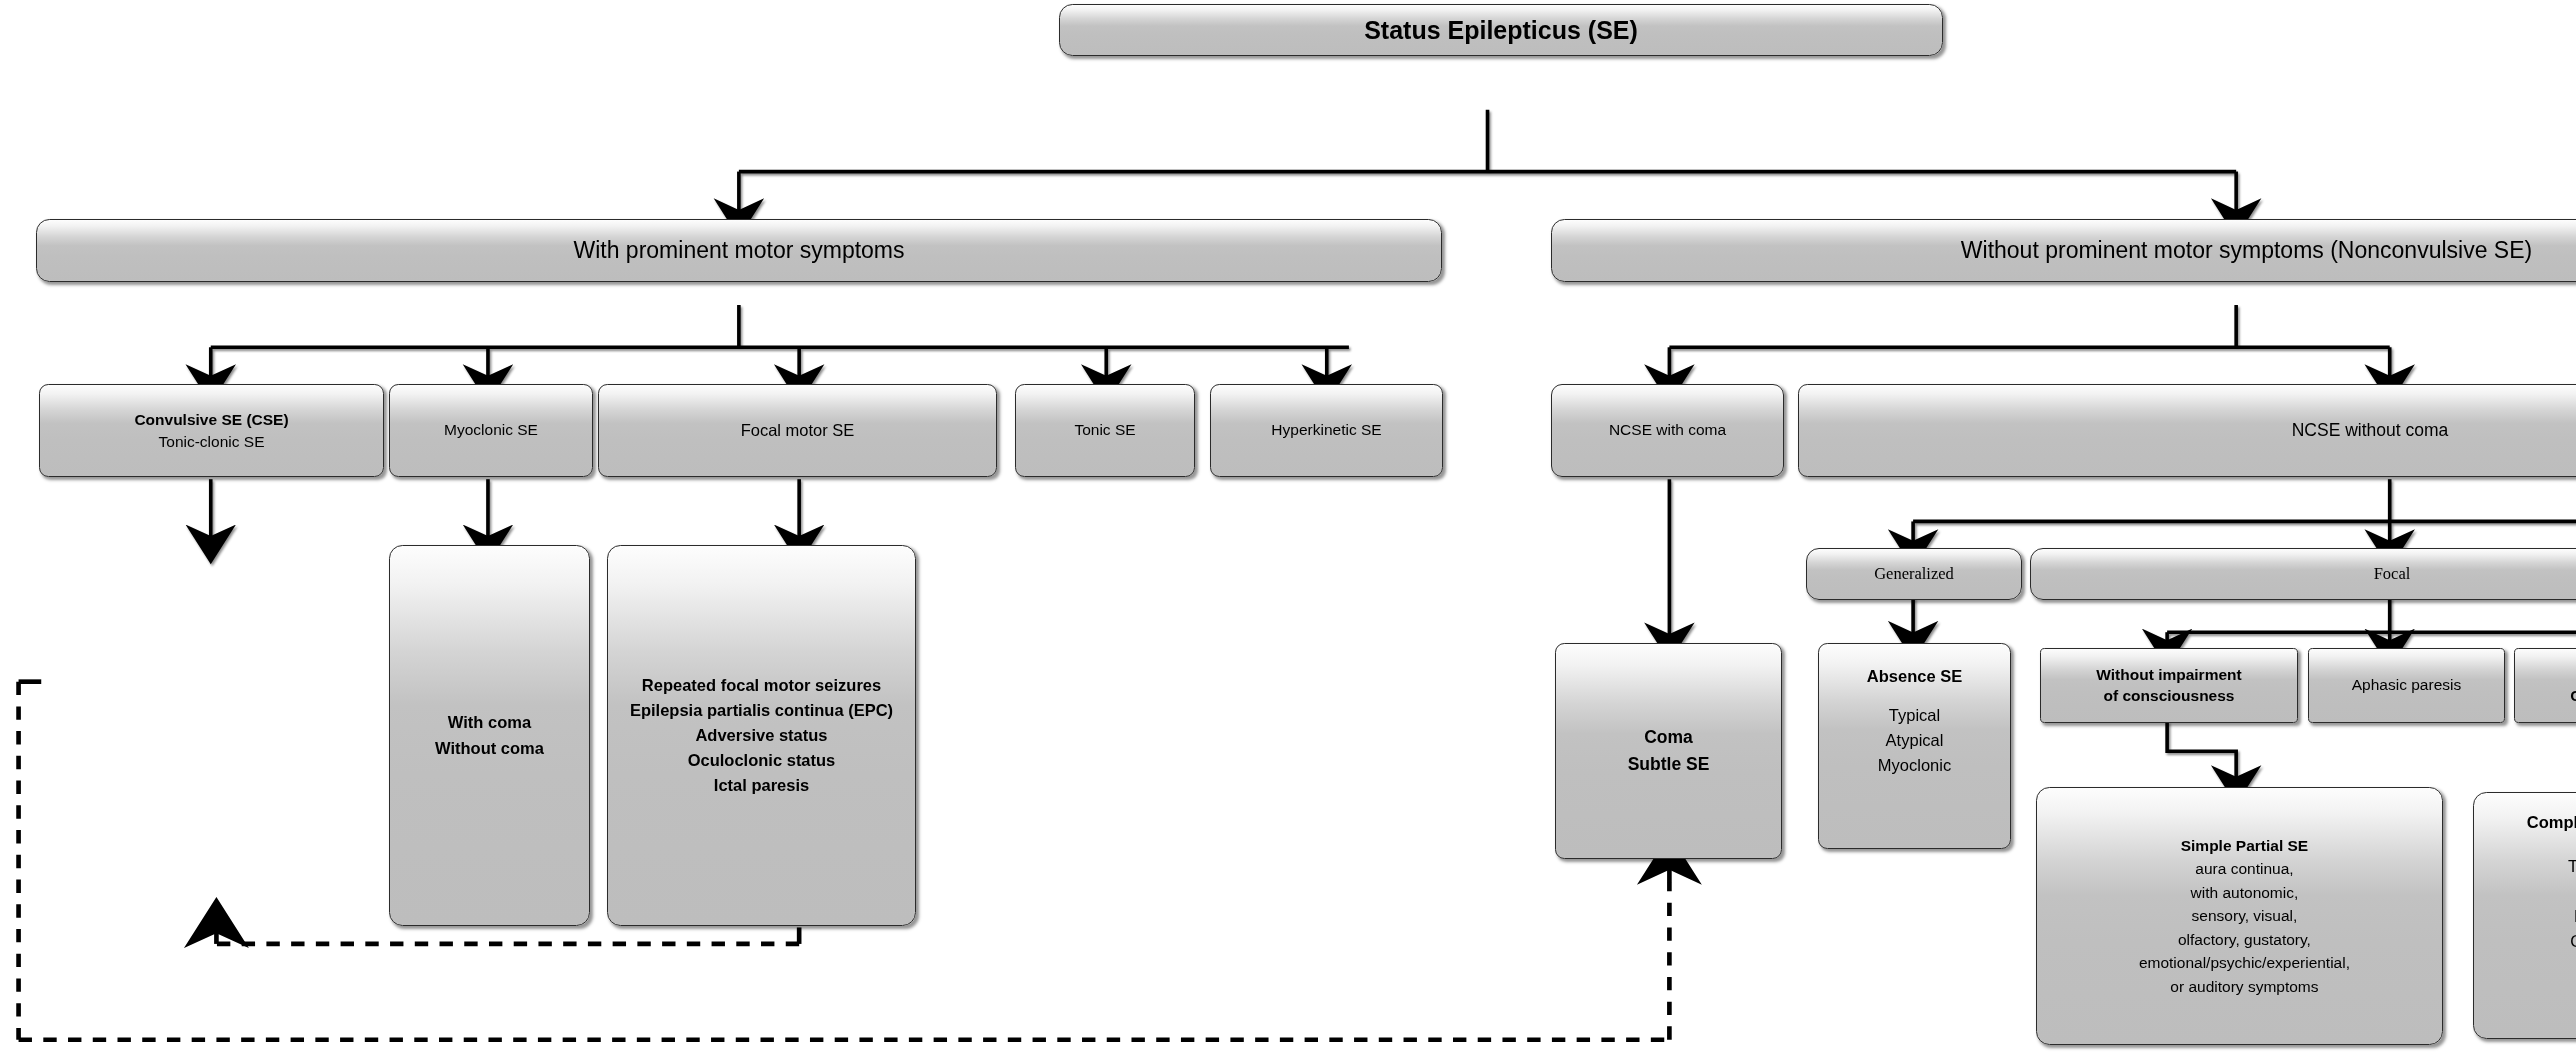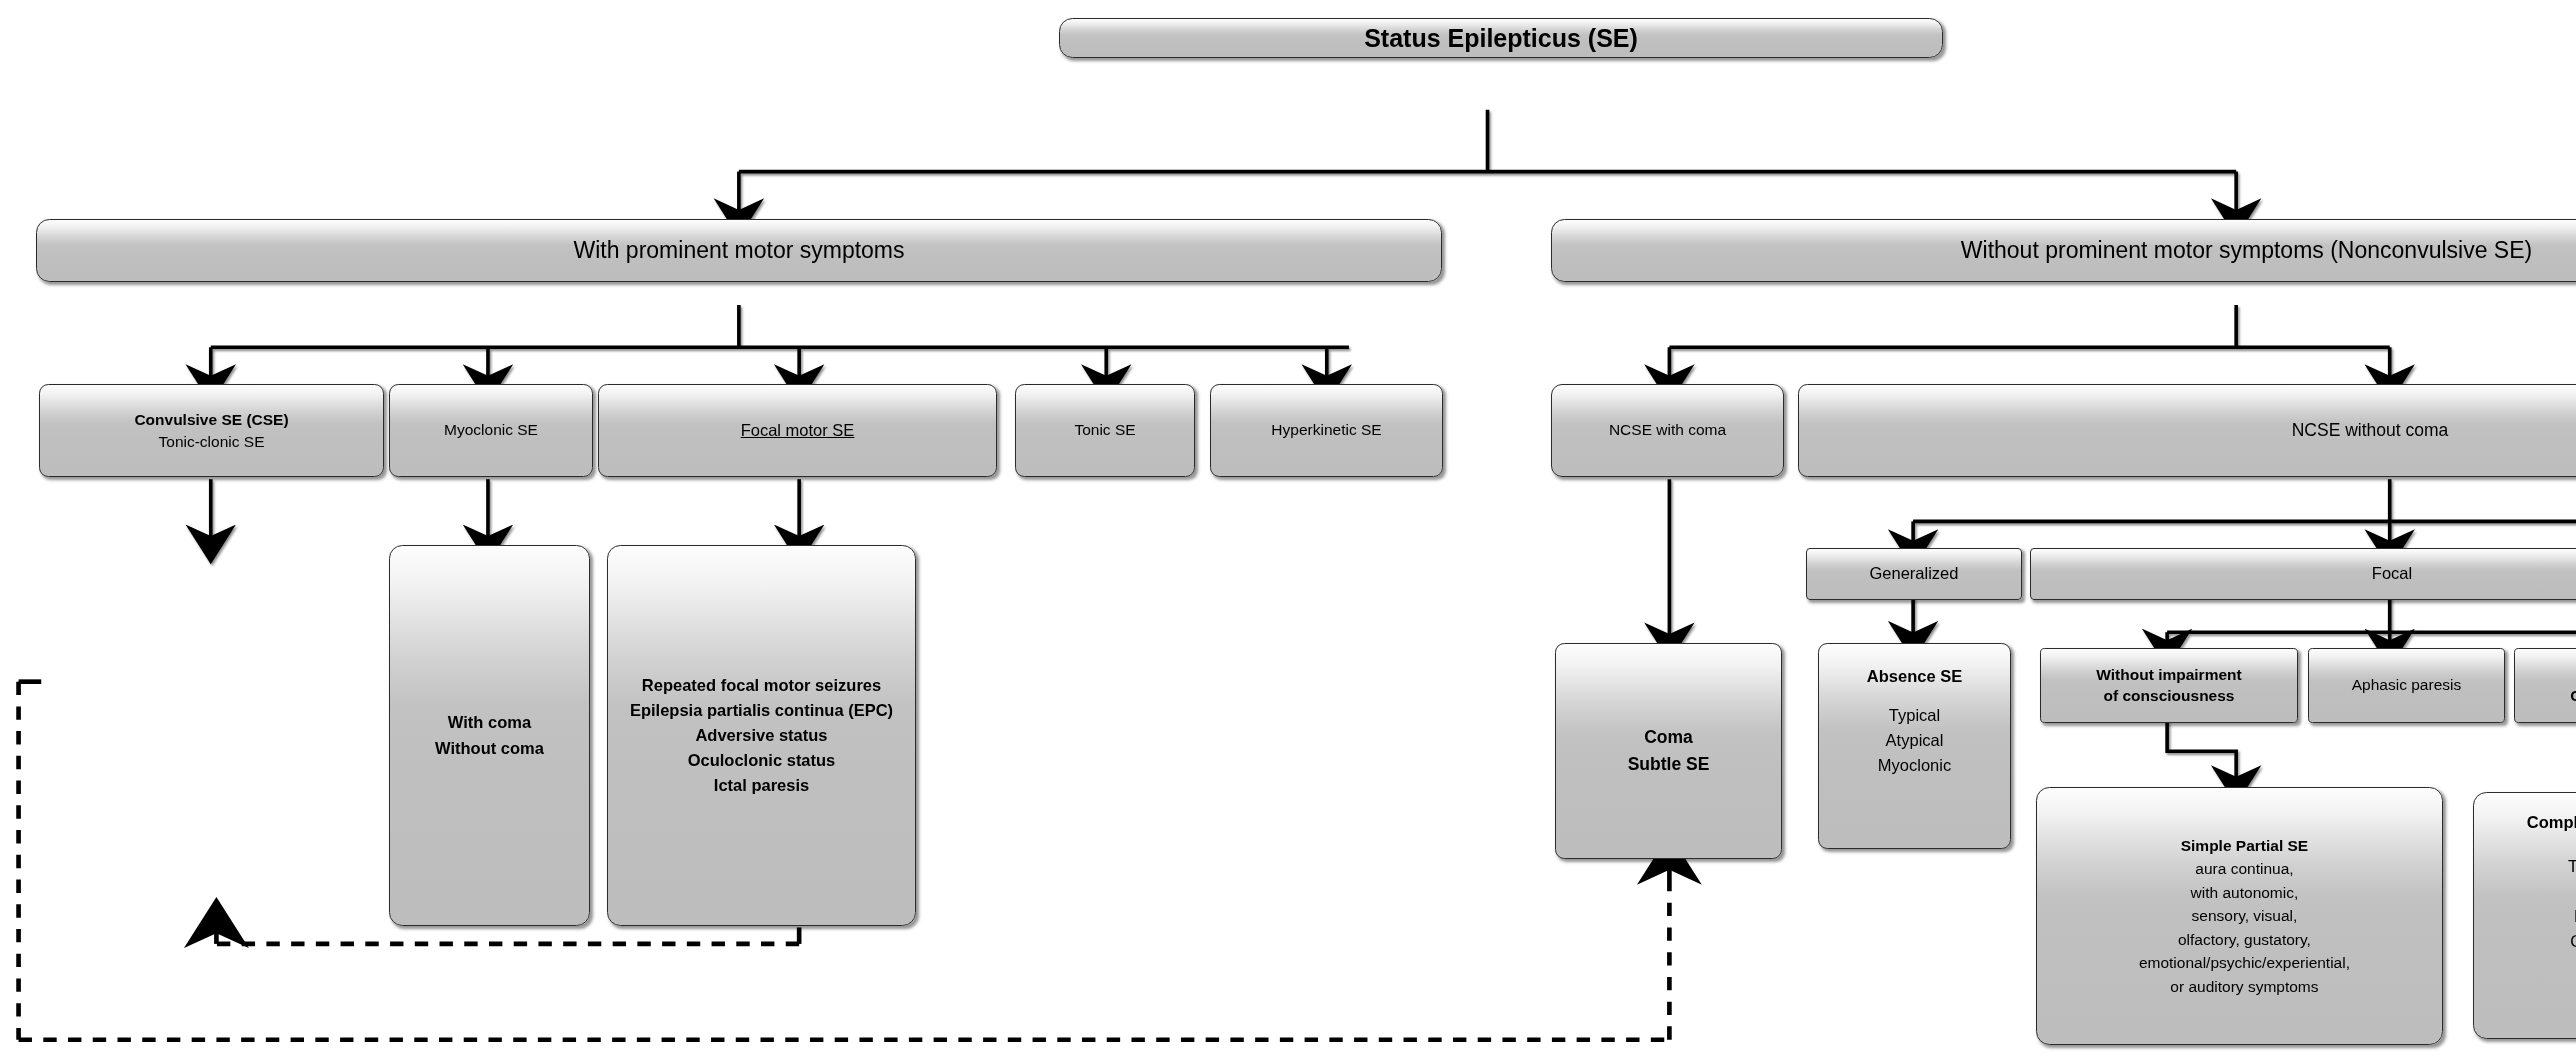--- a/index.html
+++ b/index.html
@@ -28,21 +28,21 @@
     z-index:5;
     padding:2.1px 4.1px;
   }
   .node .txt{width:100%;line-height:1.30;}
   .node .ln{display:block;}
   .b{font-weight:bold;}
 
   
   .r-lg{border-radius:13.4px;}
   .r-md{border-radius:9.3px;}
-  .r-sm{border-radius:4px;}
+  .r-sm{border-radius:13px;font-family:Liberation Serif, serif;}
   .r-xs{border-radius:4.6px;}
 
   
   .t48{font-size:25px;}
   .t44{font-size:23px;}
   .t34{font-size:17.5px;}
   .t32{font-size:16.5px;}
   .t30{font-size:15.5px;}
   .lh15 .ln{line-height:1.52;}
   .lh14 .ln{line-height:1.42;}
@@ -126,21 +126,21 @@
 
     <g stroke="#000" fill="none" stroke-width="9">
       <path d="M80,1323 L36,1323" stroke-dasharray="0"></path>
       <path d="M36,1323 L36,2018" stroke-dasharray="26 22"></path>
       <path d="M36,2018 L3240,2018" stroke-dasharray="26 22"></path>
       <path d="M3240,2018 L3240,1712" stroke-dasharray="26 22"></path>
       <path d="M3240,1712 L3240,1672" marker-end="url(#arup)" stroke-dasharray="0"></path>
     </g>
   </svg>
 
-  <div class="node r-lg" style="left:1059px;top:18px;width:884px;height:40px;">
+  <div class="node r-lg" style="left:1059px;top:4px;width:884px;height:52px;">
     <span class="txt t48 b">Status Epilepticus (SE)</span>
   </div>
 
   <div class="node r-lg" style="left:36px;top:219px;width:1406px;height:63px;">
     <span class="txt t44">With prominent motor symptoms</span>
   </div>
 
   <div class="node r-lg" style="left:1551px;top:219px;width:1391px;height:63px;">
     <span class="txt t44">Without prominent motor symptoms (Nonconvulsive SE)</span>
   </div>
@@ -149,21 +149,21 @@
     <span class="txt t30 lh14">
       <span class="ln b">Convulsive SE (CSE)</span>
       <span class="ln">Tonic-clonic SE</span>
     </span>
   </div>
 
   <div class="node r-md" style="left:389px;top:384px;width:204px;height:93px;">
     <span class="txt t30">Myoclonic SE</span>
   </div>
 
-  <div class="node r-md" style="left:598px;top:384px;width:399px;height:93px;text-decoration:underline;">
+  <div class="node r-md" style="left:598px;top:384px;width:399px;height:93px;">
     <span class="txt t32">Focal motor SE</span>
   </div>
 
   <div class="node r-md" style="left:1015px;top:384px;width:180px;height:93px;">
     <span class="txt t30">Tonic SE</span>
   </div>
 
   <div class="node r-md" style="left:1210px;top:384px;width:233px;height:93px;">
     <span class="txt t30">Hyperkinetic SE</span>
   </div>

